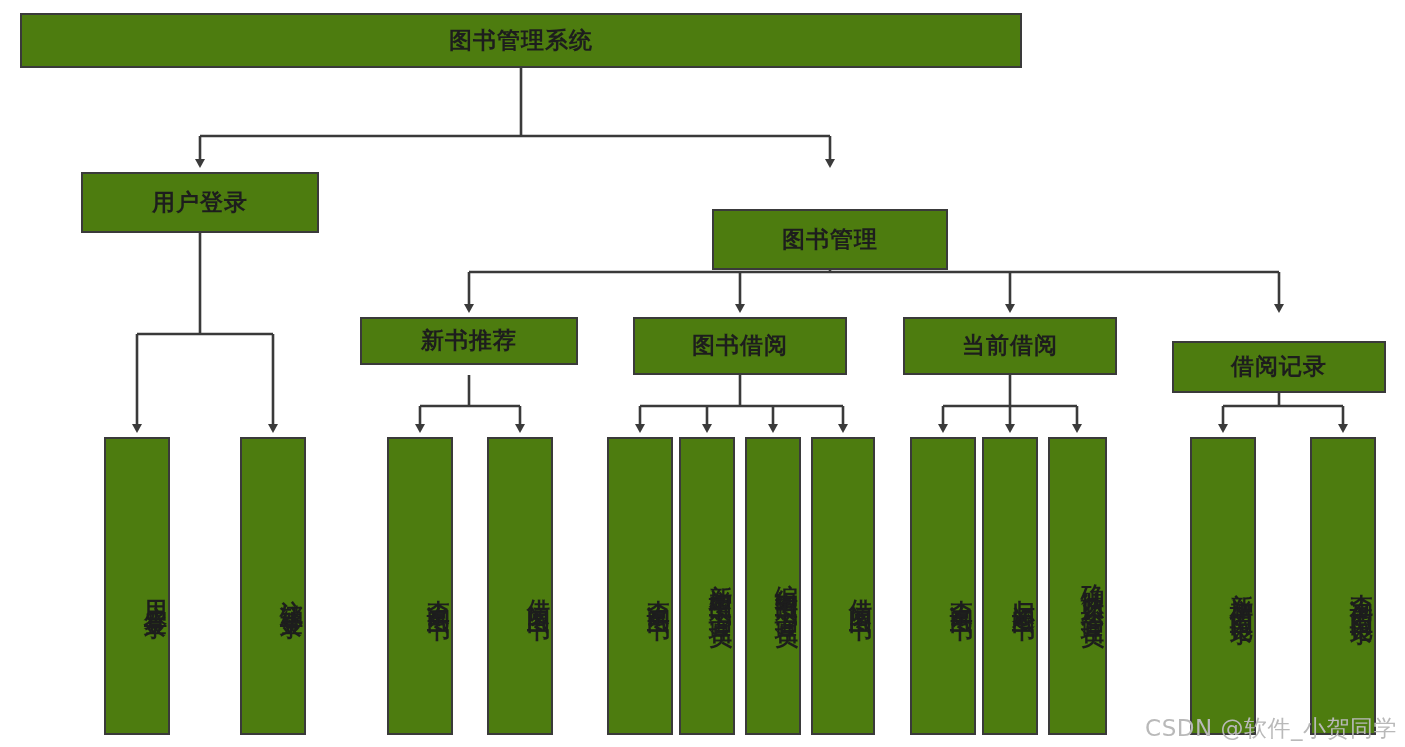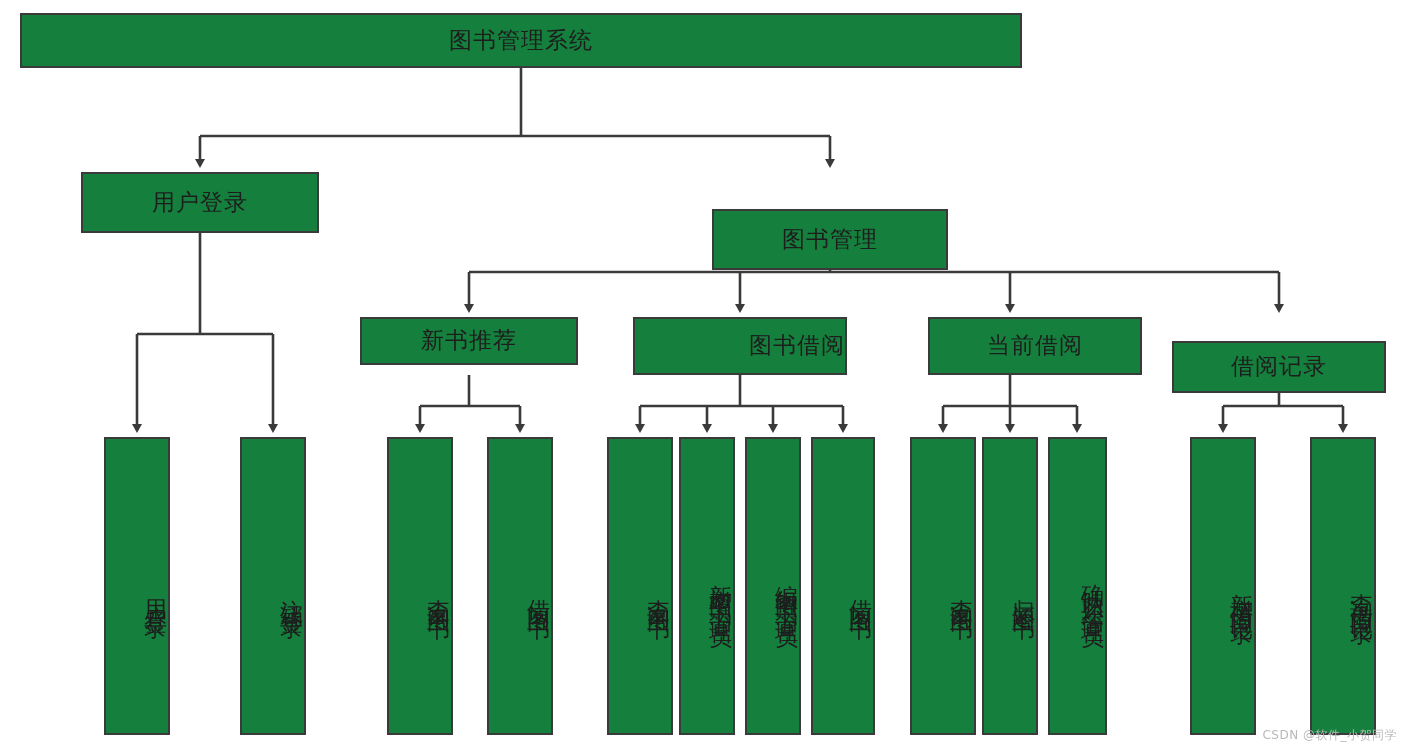--- a/index.html
+++ b/index.html
@@ -21,25 +21,26 @@
     position: absolute;
     left: 0;
     top: 0;
     width: 1405px;
     height: 747px;
   }
   .node {
     position: absolute;
     box-sizing: border-box;
     border: 2.5px solid #3a3a3a;
-    background: #15803d;
+    background: #4d7c0f;
     display: flex;
     align-items: center;
     justify-content: center;
     color: #1d1d1d;
+    font-weight: bold;
   }
   .node.horiz {
     font-size: 23px;
     letter-spacing: 1px;
     line-height: 1.1;
   }
   .node.vert {
     writing-mode: vertical-rl;
     text-orientation: upright;
     font-size: 23px;
@@ -52,21 +53,21 @@
   .node.vert .vlabel {
     writing-mode: vertical-rl;
     text-orientation: upright;
     white-space: nowrap;
     display: block;
   }
   .watermark {
     position: absolute;
     right: 8px;
     bottom: 3px;
-    font-size: 12px;
+    font-size: 23px;
     color: #b9b9b9;
     letter-spacing: 0.5px;
     white-space: nowrap;
     pointer-events: none;
   }
 </style>
 </head>
 <body>
 
 <div id="canvas">
@@ -128,24 +129,24 @@
   <div class="node horiz" style="left: 81px; top: 172px; width: 238px; height: 61px;">
     <span>用户登录</span>
   </div>
   <div class="node horiz" style="left: 712px; top: 172px; width: 236px; height: 61px; margin-top: 37px;">
     <span>图书管理</span>
   </div>
 
   <div class="node horiz" style="left: 360px; top: 317px; width: 218px; height: 48px;">
     <span>新书推荐</span>
   </div>
-  <div class="node horiz" style="left: 633px; top: 317px; width: 214px; height: 58px; justify-content: flex-end;">
+  <div class="node horiz" style="left: 633px; top: 317px; width: 214px; height: 58px;">
     <span>图书借阅</span>
   </div>
-  <div class="node horiz" style="left: 903px; top: 317px; width: 214px; height: 58px; margin-left: 25px;">
+  <div class="node horiz" style="left: 903px; top: 317px; width: 214px; height: 58px;">
     <span>当前借阅</span>
   </div>
   <div class="node horiz" style="left: 1172px; top: 317px; width: 214px; height: 52px; margin-top: 24px;">
     <span>借阅记录</span>
   </div>
 
   <div class="node vert" style="left: 104px; top: 437px; width: 66px; height: 298px;">
     <span class="vlabel">用户登录</span>
   </div>
   <div class="node vert" style="left: 240px; top: 437px; width: 66px; height: 298px;">

